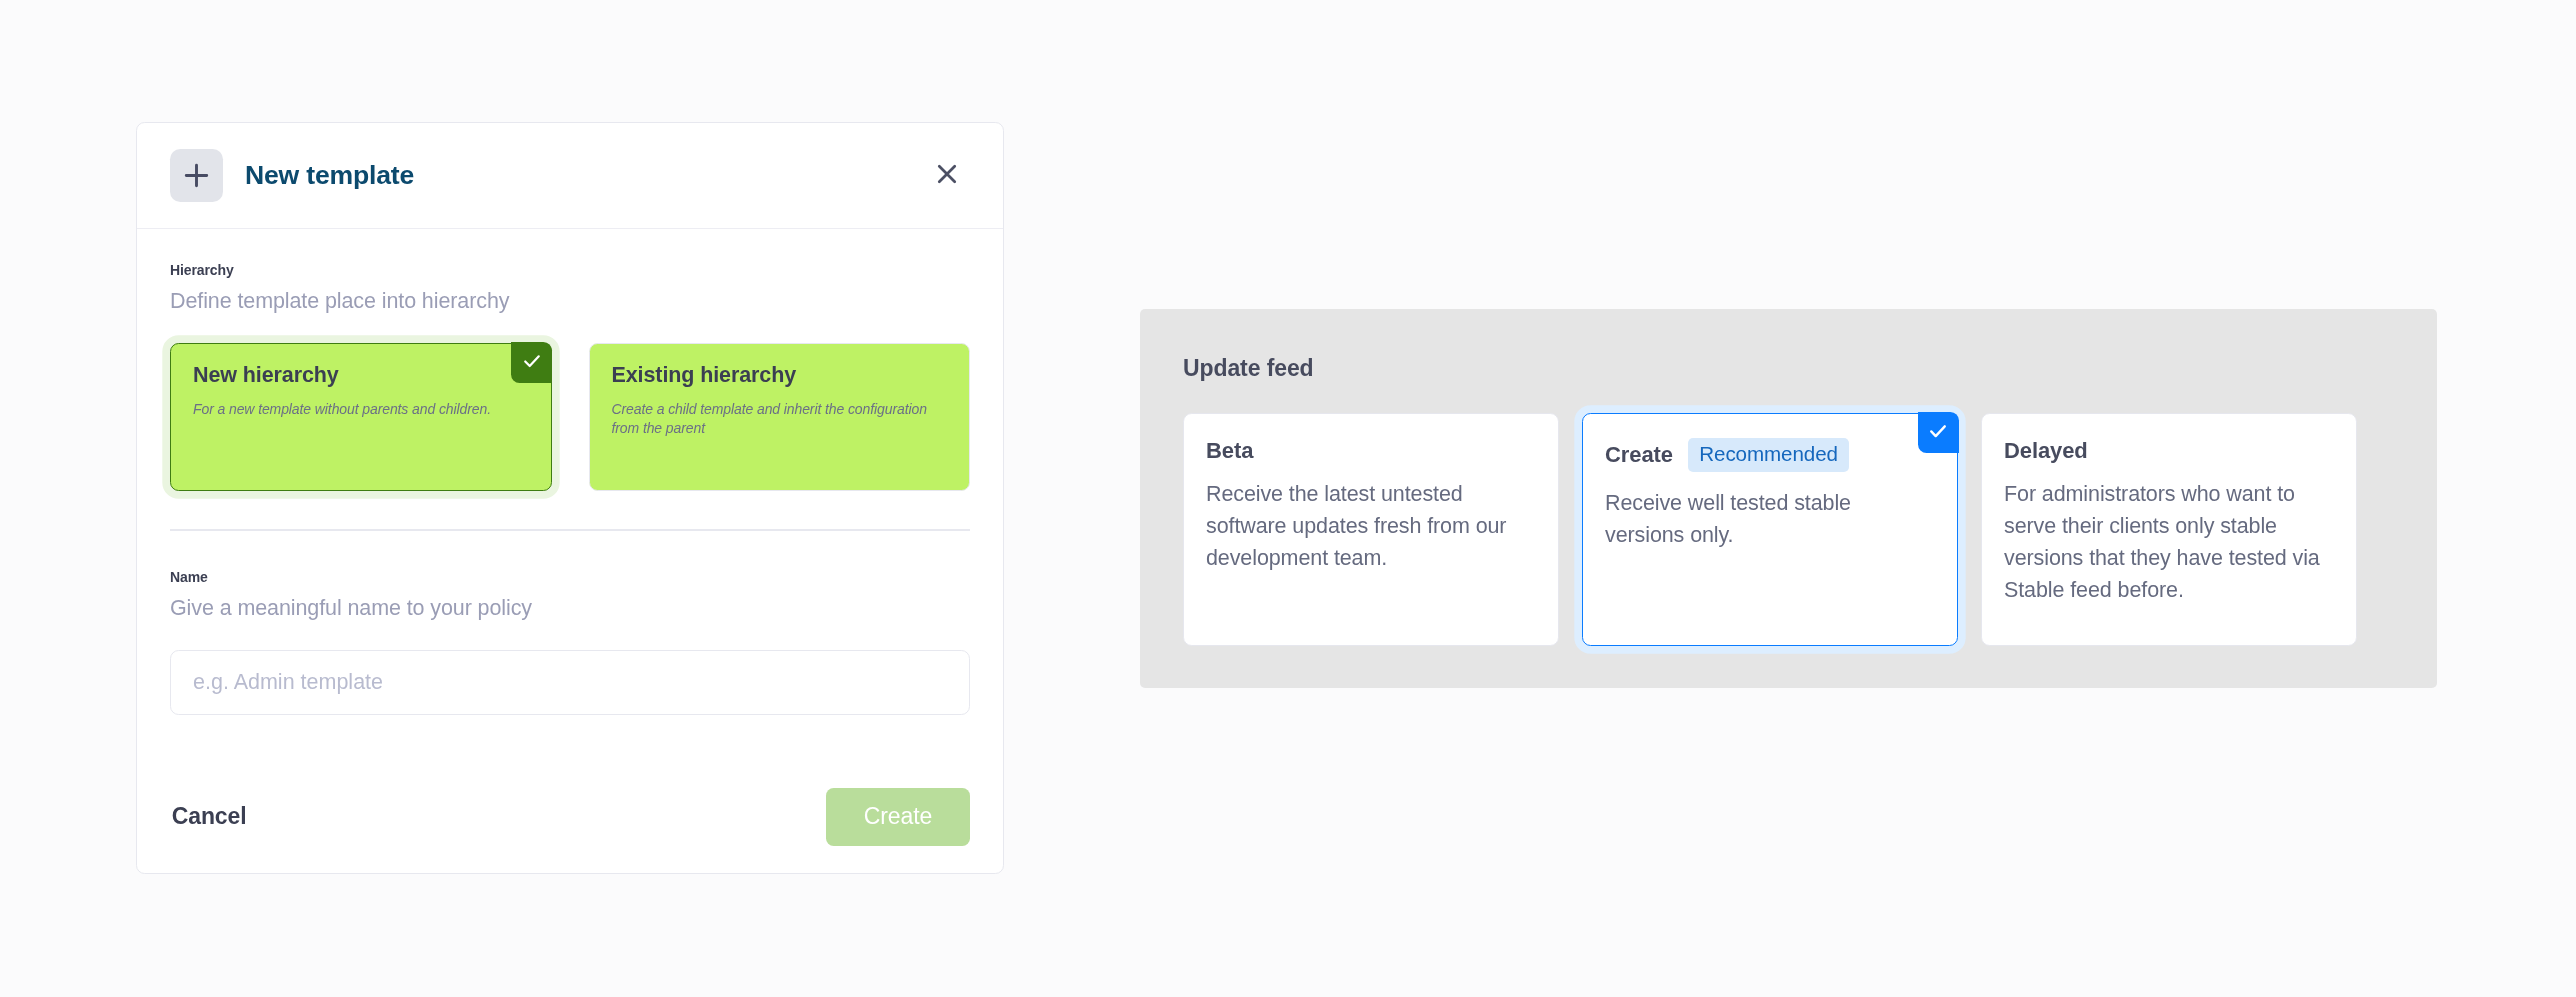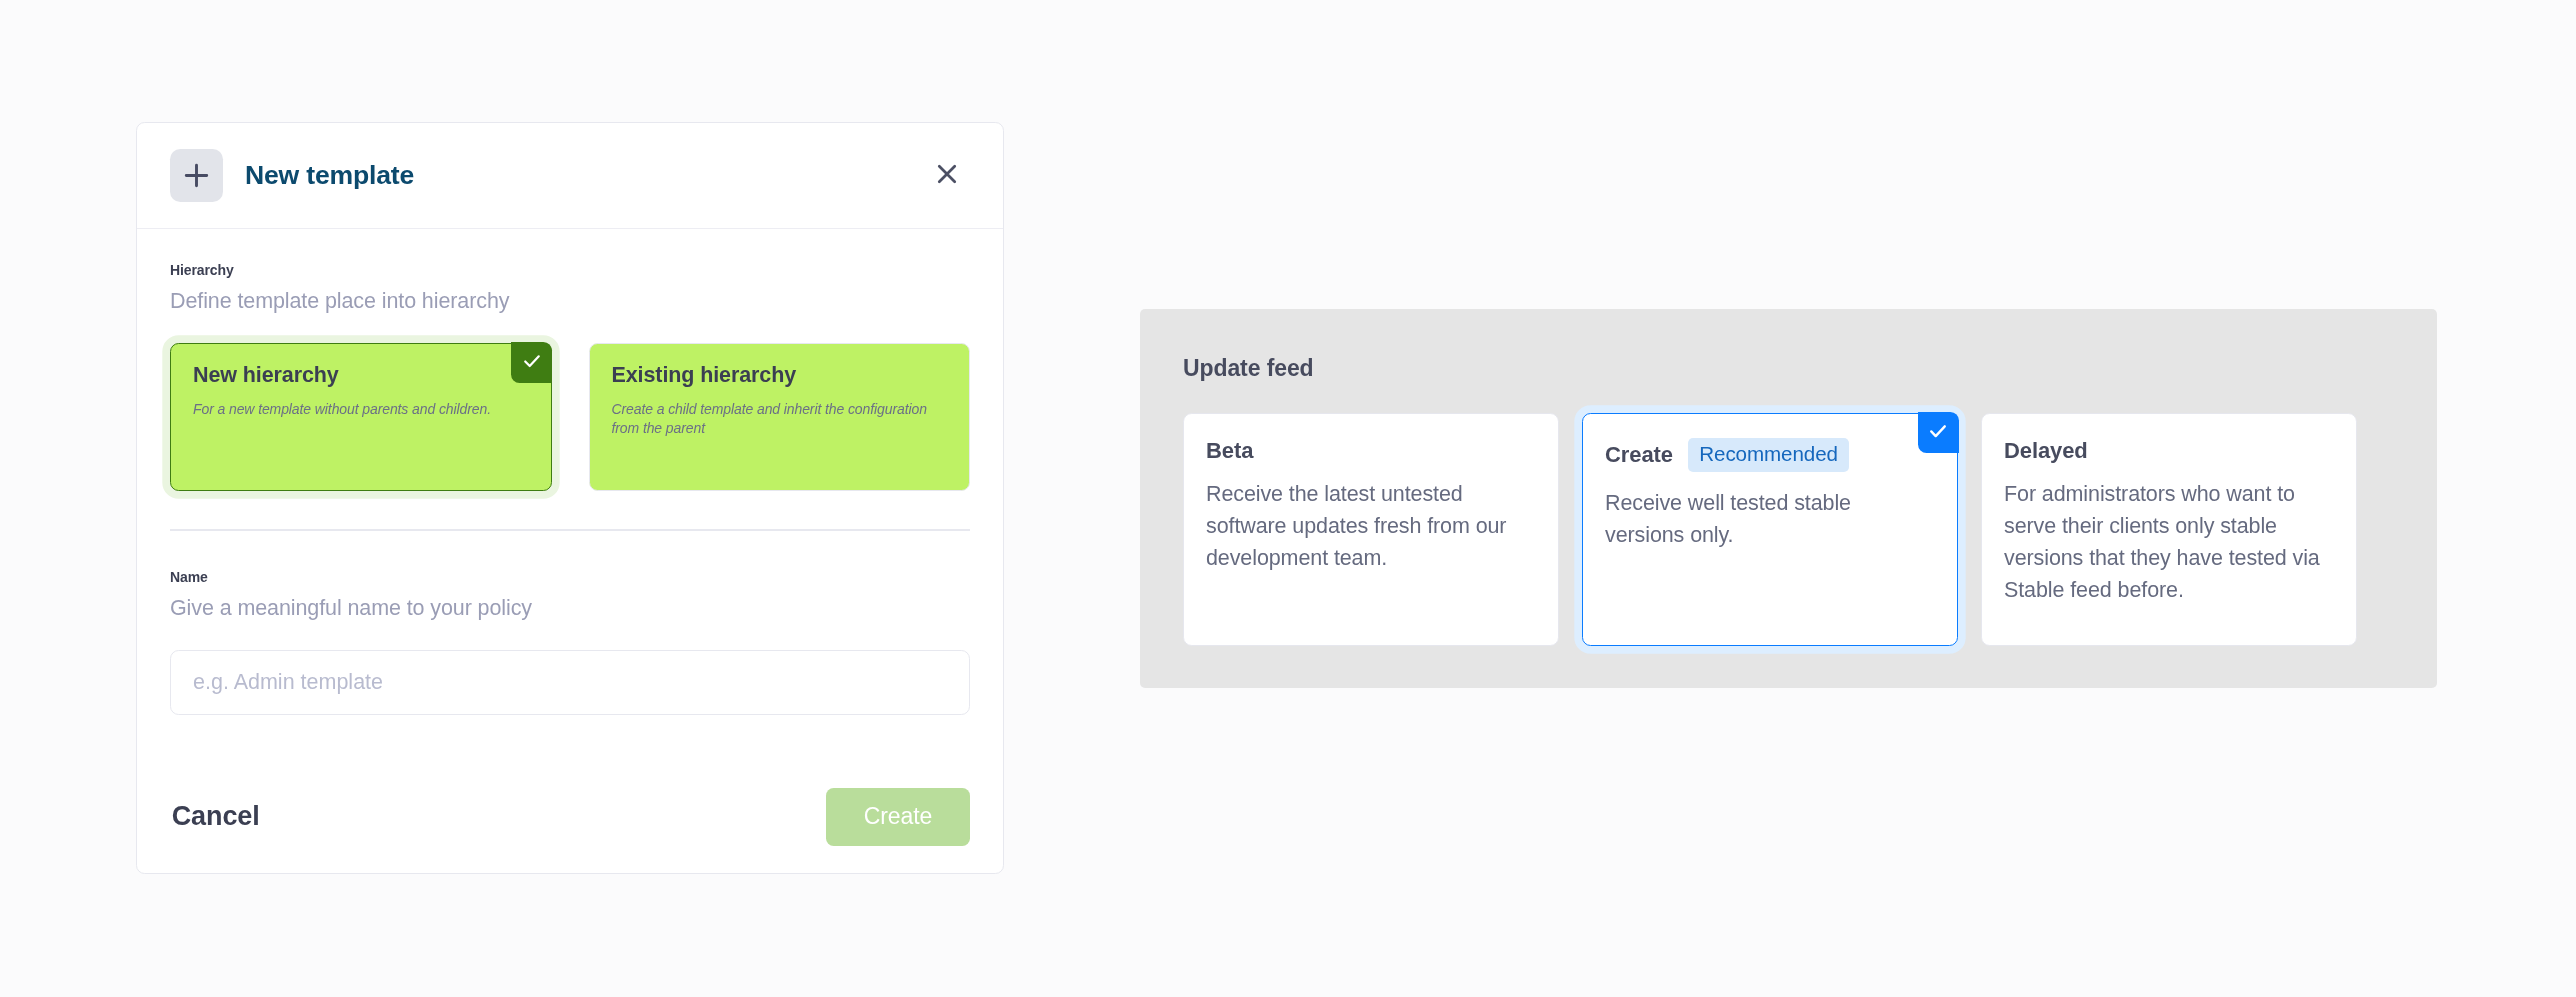--- a/index.html
+++ b/index.html
@@ -177,21 +177,21 @@
     display: flex;
     align-items: center;
     justify-content: space-between;
     padding: 0 33px;
   }
 
   .cancel-btn {
     border: none;
     background: transparent;
     font-family: "Liberation Sans", sans-serif;
-    font-size: 27px;
+    font-size: 23px;
     font-weight: bold;
     color: #3b3f52;
     letter-spacing: -0.1px;
     cursor: pointer;
     padding: 8.6px 1.7px;
   }
 
   .create-btn {
     border: none;
     border-radius: 7.7px;

